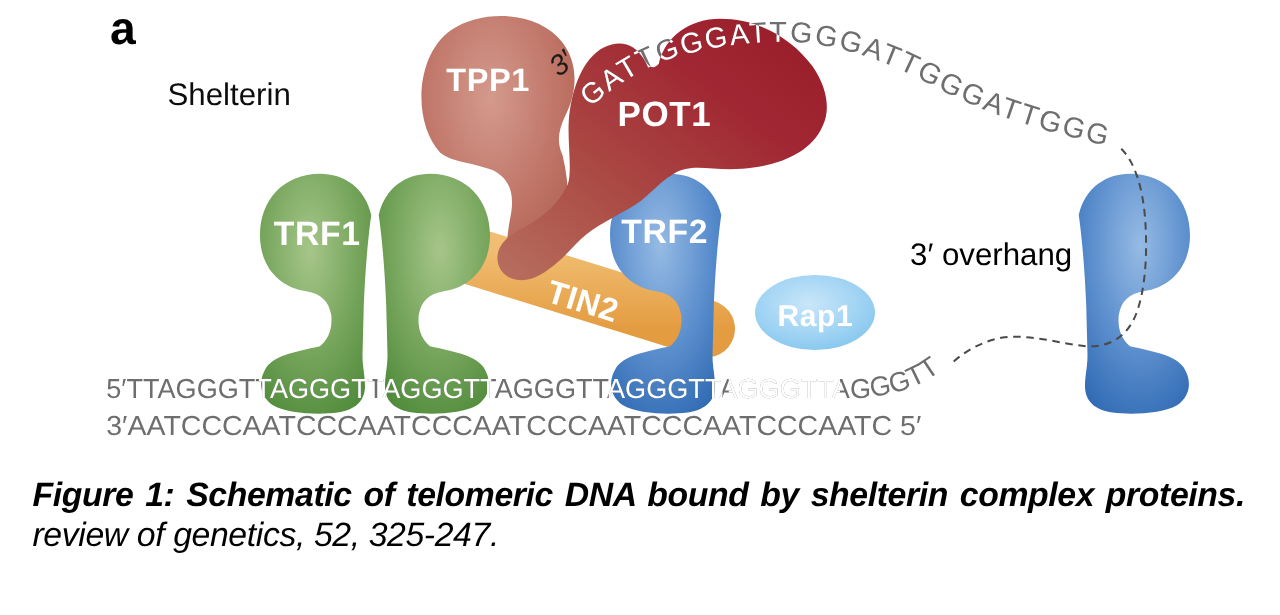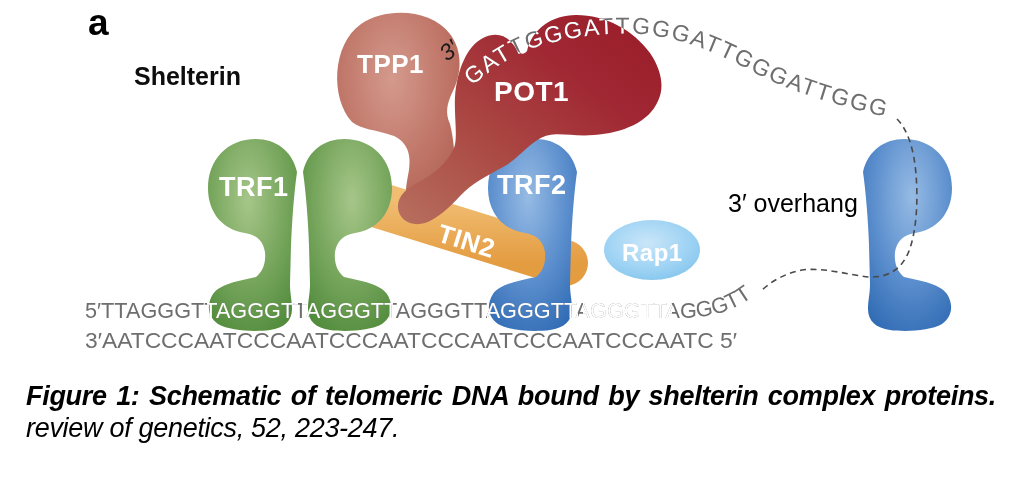--- a/index.html
+++ b/index.html
@@ -1,18 +1,18 @@
 <!DOCTYPE html>
 <html><head>
 <meta charset="utf-8">
 <style>
   html,body{margin:0;padding:0;background:#ffffff;}
   body{width:1024px;height:492px;position:relative;font-family:"Liberation Sans",sans-serif;overflow:hidden;}
   .panel-label{position:absolute;left:88px;top:2px;font-size:37px;font-weight:bold;color:#000;}
-  .shelterin-title{position:absolute;left:134px;top:62px;font-size:25px;font-weight:bold;color:#0d0d0d;}
+  .shelterin-title{position:absolute;left:134px;top:62px;font-size:25px;font-weight:normal;color:#0d0d0d;}
   .diagram{position:absolute;left:0;top:0;}
   .protein-label{font-weight:bold;fill:#ffffff;letter-spacing:.5px;}
   .dna-text{fill:#6e6e6e;font-size:22px;}
   .dna-text-white{fill:#ffffff;font-size:22px;}
   .overhang-text{fill:#6e6e6e;font-size:23px;letter-spacing:1.7px;}
   .overhang-text-white{fill:#ffffff;font-size:23px;letter-spacing:1.7px;}
   .prime-label{fill:#1a1a1a;font-size:23px;font-style:italic;}
   .overhang-annot{fill:#000;font-size:25px;}
   .caption{position:absolute;left:26px;right:28px;top:380px;font-style:italic;font-size:27px;line-height:1.2;color:#000;letter-spacing:-0.3px;}
   .cap-line{text-align:justify;text-align-last:justify;font-style:italic;}
@@ -133,14 +133,14 @@
   <text class="protein-label" x="436" y="241" font-size="26" transform="rotate(17 436 241)">TIN2</text>
   <text class="protein-label" x="622" y="261" font-size="24">Rap1</text>
   <text class="protein-label" x="357" y="73" font-size="26">TPP1</text>
   <text class="protein-label" x="494" y="101" font-size="28">POT1</text>
 
   <text class="overhang-annot" x="728" y="212">3′ overhang</text>
 </svg>
 
 <div class="caption">
   <div class="cap-line bold">Figure 1: Schematic of telomeric DNA bound by shelterin complex proteins.</div>
-  <div class="cap-line last">review of genetics, 52, 223-247.</div>
+  <div class="cap-line last">review of genetics, 52, 325-247.</div>
 </div>
 
 </body></html>

